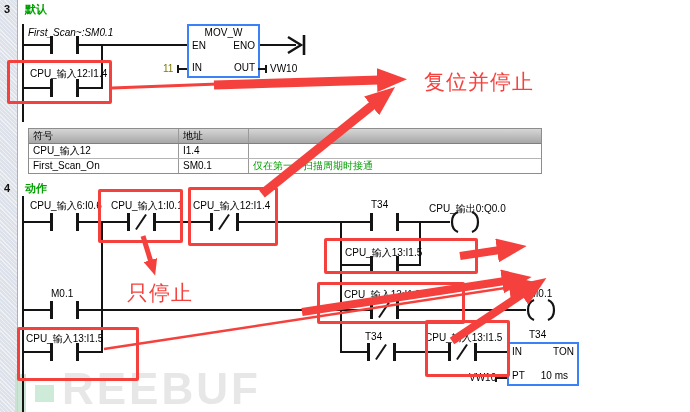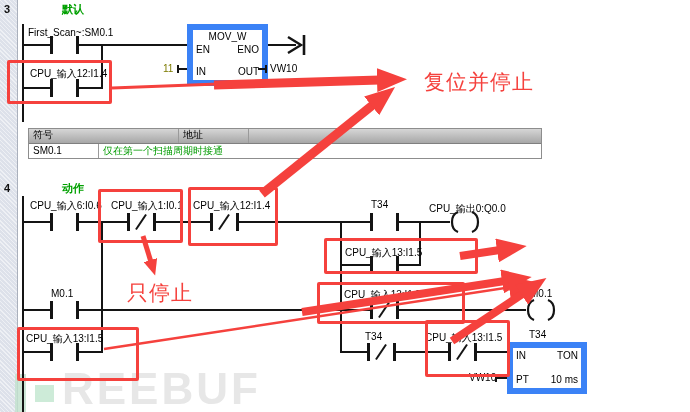--- a/index.html
+++ b/index.html
@@ -3,37 +3,37 @@
 <meta charset="utf-8">
 <style>
   html,body{margin:0;padding:0;background:#fff;}
   .stage{position:relative;width:690px;height:412px;background:#ffffff;overflow:hidden;
          font-family:"Liberation Sans",sans-serif;}
   
   .gutter{position:absolute;left:0;top:0;width:17px;height:412px;background:#dde1ea;
           border-right:1px solid #aab0bc;
           background-image:repeating-linear-gradient(45deg,rgba(255,255,255,.5) 0 1px,transparent 1px 3px);}
   .netnum{position:absolute;font:bold 11px "Liberation Sans",sans-serif;color:#111;}
-  .nettitle{position:absolute;font:bold 11px "Liberation Sans",sans-serif;color:#00a000;white-space:nowrap;margin-left:37px;}
+  .nettitle{position:absolute;font:bold 11px "Liberation Sans",sans-serif;color:#00a000;white-space:nowrap;}
   
   .wh{position:absolute;height:2px;background:#141414;z-index:2;}
   .wv{position:absolute;width:2px;background:#141414;z-index:2;}
   .contact{position:absolute;width:29px;height:18px;z-index:2;}
   .cbar{position:absolute;top:0;width:3px;height:18px;background:#141414;}
   .slash{position:absolute;left:13px;top:0;width:2px;height:18px;background:#141414;transform:rotate(34deg);}
   .lbl{position:absolute;font:10px "Liberation Sans",sans-serif;color:#000;white-space:nowrap;z-index:2;}
   .olbl{color:#7d7b00;}
-  .fbox{position:absolute;border:6px solid #3b82f6;background:#fff;z-index:2;}
+  .fbox{position:absolute;border:2px solid #3b82f6;background:#fff;z-index:2;}
   .boxlbl{position:absolute;font:10px "Liberation Sans",sans-serif;color:#000;white-space:nowrap;}
   .coil{position:absolute;z-index:2;}
   
   .symtable{position:absolute;left:28px;top:128px;width:512px;z-index:2;border:1px solid #8d8d8d;
             font:10px "Liberation Sans",sans-serif;background:#fff;}
   .trow{display:flex;height:14px;line-height:14px;}
-  .thead{background:linear-gradient(#d6d6d6,#a7a7a7);border-bottom:1px solid #7f7f7f;font-family:Liberation Mono, monospace;}
+  .thead{background:linear-gradient(#d6d6d6,#a7a7a7);border-bottom:1px solid #7f7f7f;}
   .tcell{box-sizing:border-box;padding:0 4px;border-right:1px solid #9a9a9a;overflow:hidden;white-space:nowrap;}
   .c1{width:150px;} .c2{width:70px;} .c3{width:290px;border-right:none;}
   .tbodyrow{border-bottom:1px solid #b5b5b5;}
   .green{color:#009b00;}
   
   .redbox{position:absolute;border:3px solid #f5413d;border-radius:2px;z-index:5;}
   .redtext{position:absolute;color:#f5413d;font:21px "Liberation Sans",sans-serif;
            letter-spacing:1px;white-space:nowrap;z-index:6;}
   .overlay{position:absolute;left:0;top:0;z-index:5;pointer-events:none;}
   .blacksvg{position:absolute;z-index:2;}
@@ -62,21 +62,21 @@
   <div class="nettitle" style="left:25px;top:2px;">默认</div>
 
   <div class="wh" style="left:22px;top:44px;width:28px;"></div>
   <div class="wh" style="left:79px;top:44px;width:108px;"></div>
   <div class="wh" style="left:22px;top:87px;width:28px;"></div>
   <div class="wh" style="left:79px;top:87px;width:24px;"></div>
   <div class="wv" style="left:22px;top:24px;height:98px;"></div>
   <div class="wv" style="left:101px;top:45px;height:44px;"></div>
   <div class="wh" style="left:260px;top:44px;width:36px;"></div>
 
-  <div class="lbl" style="left:28px;top:27px;">First_Scan~:SM0.1</div>
+  <div class="lbl" style="left:28px;top:27px;font-style:italic;">First_Scan~:SM0.1</div>
   <div class="contact" style="left:50px;top:36px;">
     <div class="cbar" style="left:0;"></div>
       <div class="cbar" style="left:26px;"></div>
   </div>
   <div class="lbl" style="left:30px;top:67px;">CPU_输入12:I1.4</div>
   <div class="contact" style="left:50px;top:79px;">
     <div class="cbar" style="left:0;"></div>
       <div class="cbar" style="left:26px;"></div>
   </div>
 
@@ -99,21 +99,27 @@
   <svg class="blacksvg" style="left:286px;top:33px;" width="24" height="24">
     <polyline points="2,4 15,12 2,20" fill="none" stroke="#141414" stroke-width="2.4"></polyline>
     <line x1="18" y1="2" x2="18" y2="22" stroke="#141414" stroke-width="2.6"></line>
   </svg>
 
   <div class="symtable">
     <div class="trow thead">
       <div class="tcell c1">符号</div>
       <div class="tcell c2">地址</div>
     </div>
+    <div class="trow tbodyrow">
+      <div class="tcell c1">CPU_输入12</div>
+      <div class="tcell c2">I1.4</div>
+      <div class="tcell c3"></div>
+    </div>
     <div class="trow">
+      <div class="tcell c1">First_Scan_On</div>
       <div class="tcell c2">SM0.1</div>
       <div class="tcell c3 green">仅在第一个扫描周期时接通</div>
     </div>
   </div>
 
   <div class="nettitle" style="left:25px;top:181px;">动作</div>
 
   <div class="wv" style="left:22px;top:196px;height:216px;"></div>
 
   <div class="wh" style="left:22px;top:221px;width:28px;"></div>
@@ -209,21 +215,21 @@
     <div class="cbar" style="left:0;"></div>
       <div class="cbar" style="left:26px;"></div>
       <div class="slash"></div>
   </div>
 
   <div class="lbl" style="left:529px;top:329px;">T34</div>
   <div class="fbox" style="left:507px;top:342px;width:68px;height:40px;">
     <div class="boxlbl" style="left:3px;top:2px;">IN</div>
     <div class="boxlbl" style="right:3px;top:2px;">TON</div>
     <div class="boxlbl" style="left:3px;top:26px;">PT</div>
-    <div class="boxlbl" style="right:3px;top:26px;">10 ms</div>
+    <div class="boxlbl" style="right:9px;top:26px;">10 ms</div>
   </div>
   <div class="lbl" style="left:469px;top:372px;">VW10</div>
   <div class="wh" style="left:496px;top:377px;width:11px;"></div>
   <div class="wv" style="left:495px;top:374px;height:8px;"></div>
 
   <div class="redbox" style="left:7px;top:60px;width:99px;height:38px;"></div>
   <div class="redbox" style="left:98px;top:189px;width:79px;height:48px;"></div>
   <div class="redbox" style="left:188px;top:187px;width:84px;height:53px;"></div>
   <div class="redbox" style="left:324px;top:238px;width:148px;height:30px;"></div>
   <div class="redbox" style="left:317px;top:282px;width:142px;height:36px;"></div>

